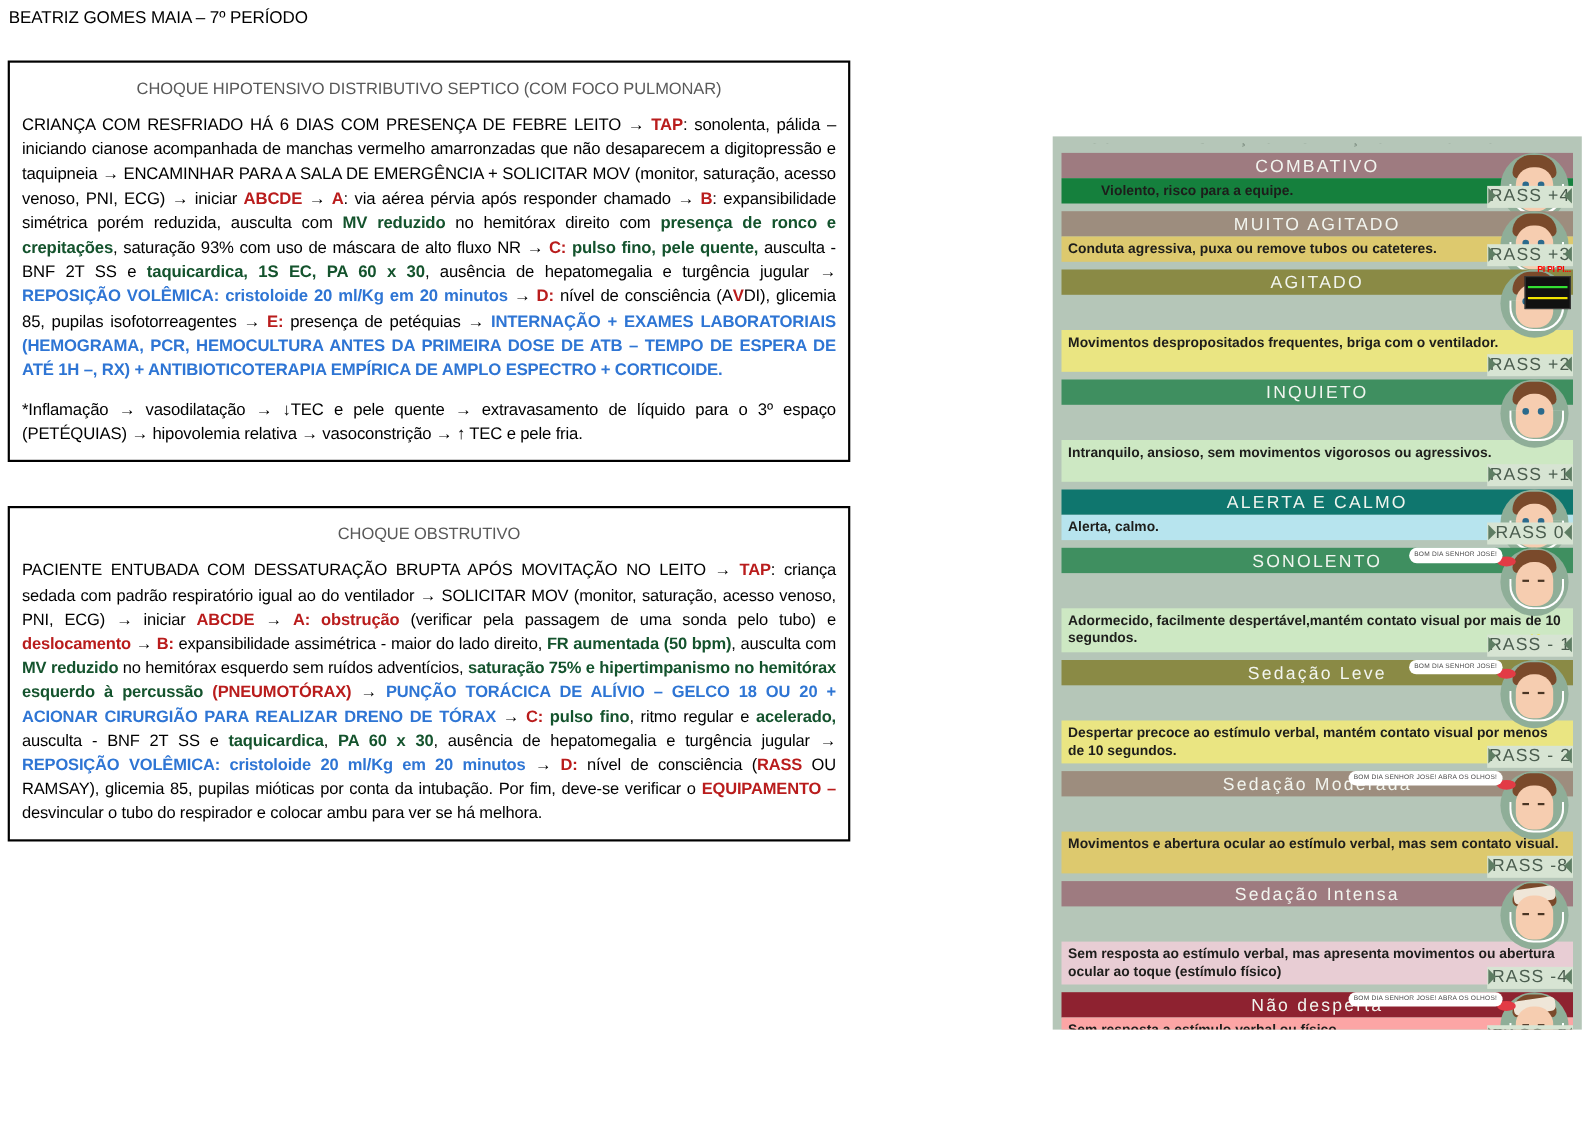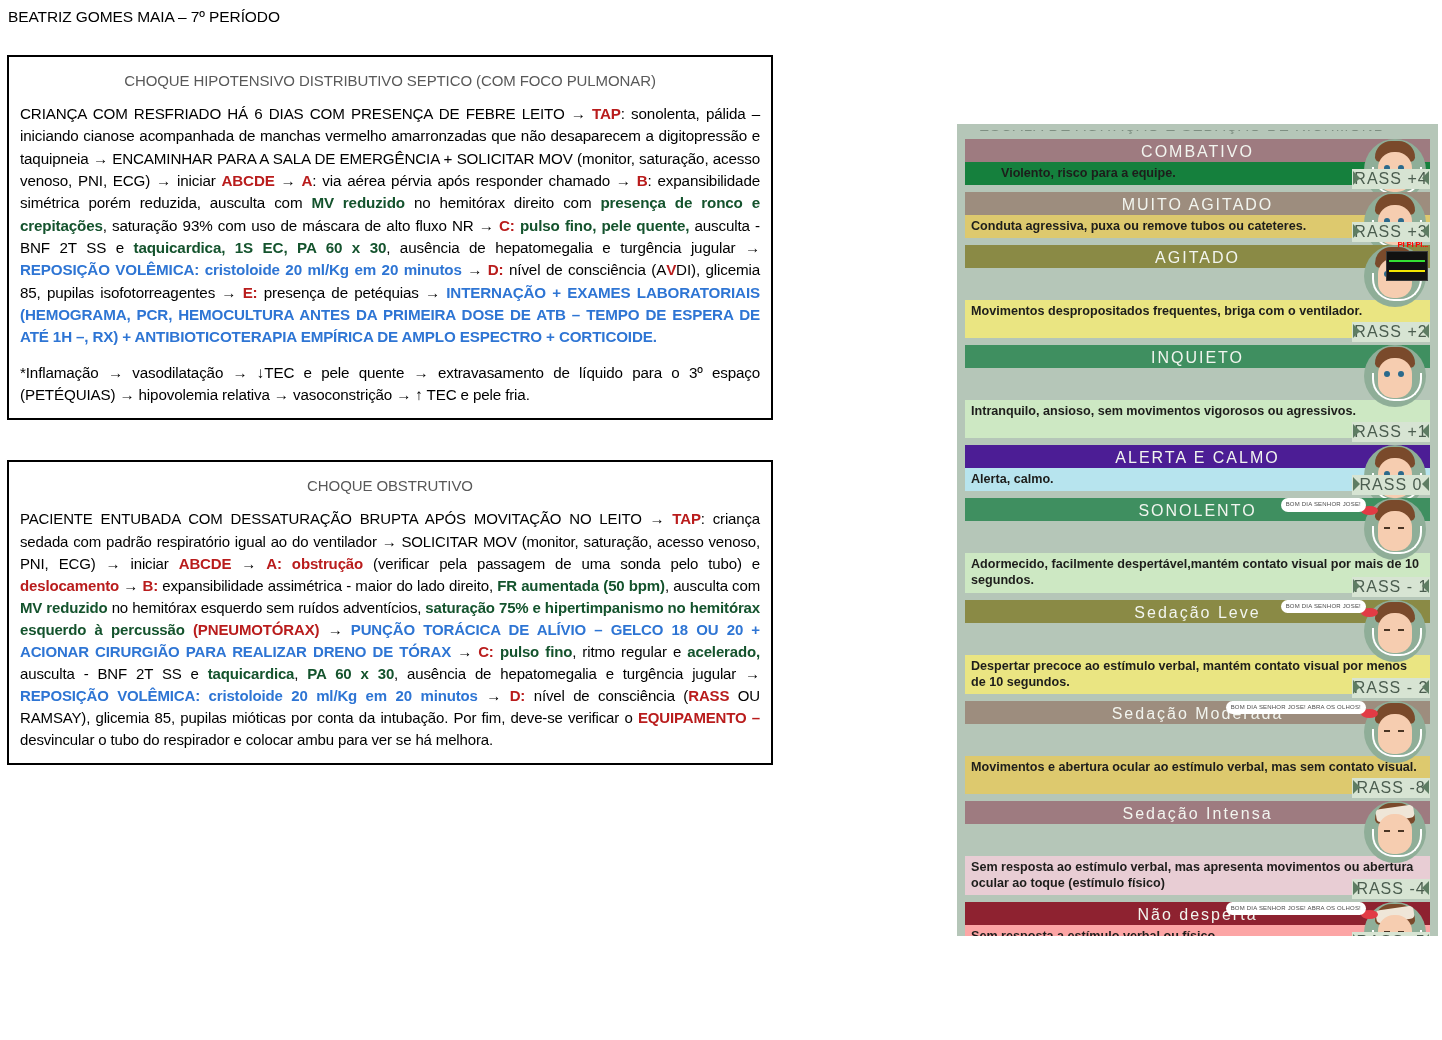--- a/index.html
+++ b/index.html
@@ -353,21 +353,21 @@
         <div class="avatar">
           <div class="av-hair"></div>
           <div class="av-face"></div>
           <div class="av-eye l"></div>
           <div class="av-eye r"></div>
           <div class="av-tube"></div>
         </div>
         <div class="rass-badge">RASS +1</div>
       </div>
       <div class="rass-row">
-        <div class="rass-header" style="background: #4c1d95;">ALERTA E CALMO</div>
+        <div class="rass-header" style="background: #0f766e;">ALERTA E CALMO</div>
         <div class="rass-desc" style="background: rgb(183, 228, 238);">Alerta, calmo.</div>
         <div class="avatar">
           <div class="av-hair"></div>
           <div class="av-face"></div>
           <div class="av-eye l"></div>
           <div class="av-eye r"></div>
           <div class="av-tube"></div>
         </div>
         <div class="rass-badge">RASS 0</div>
       </div>

